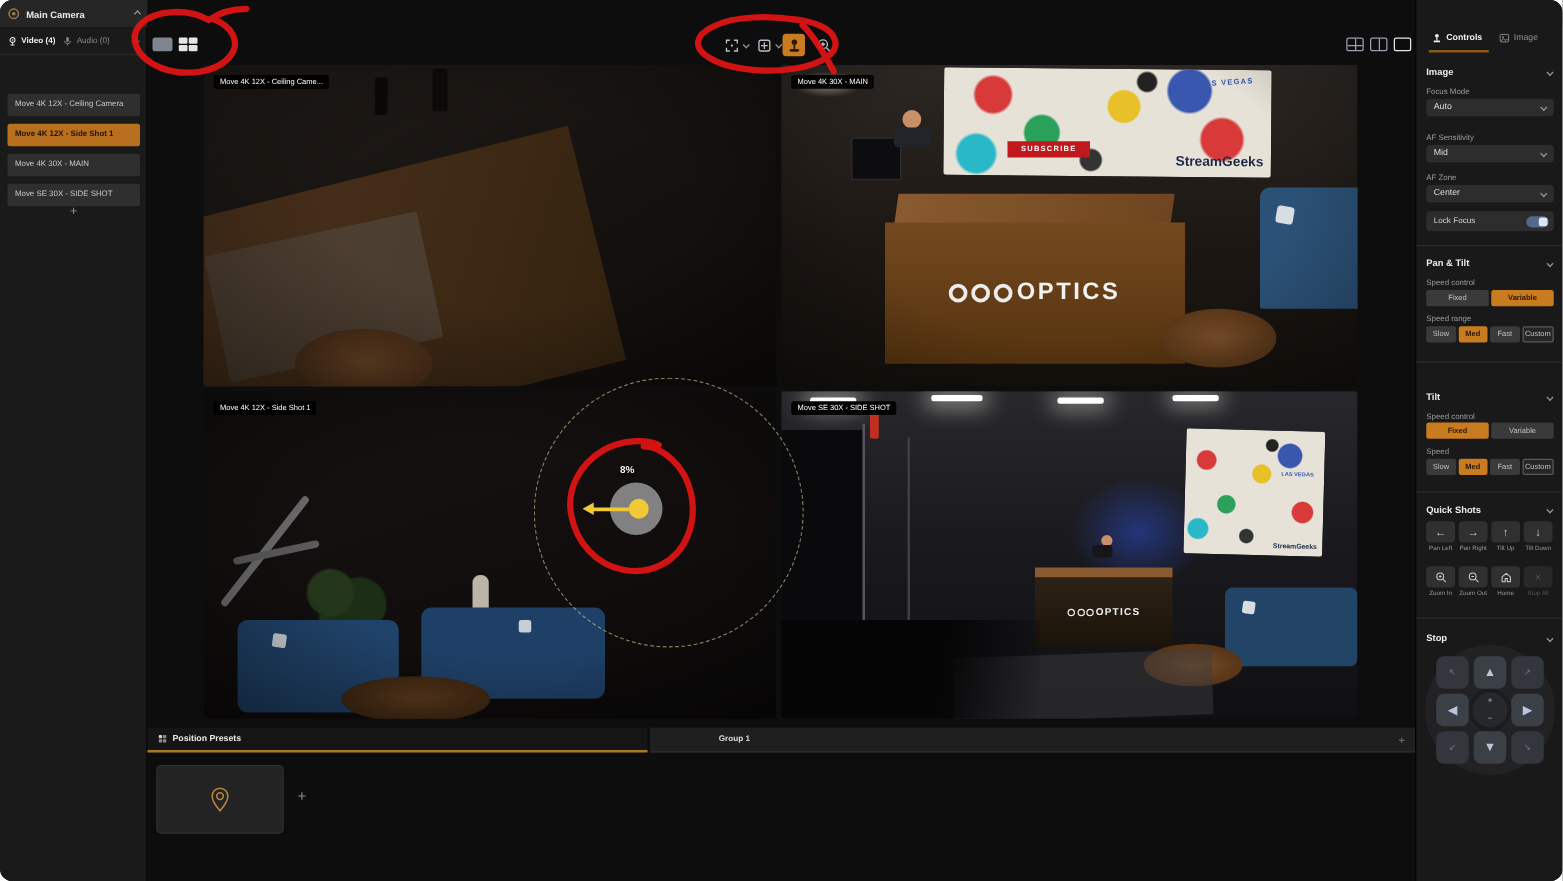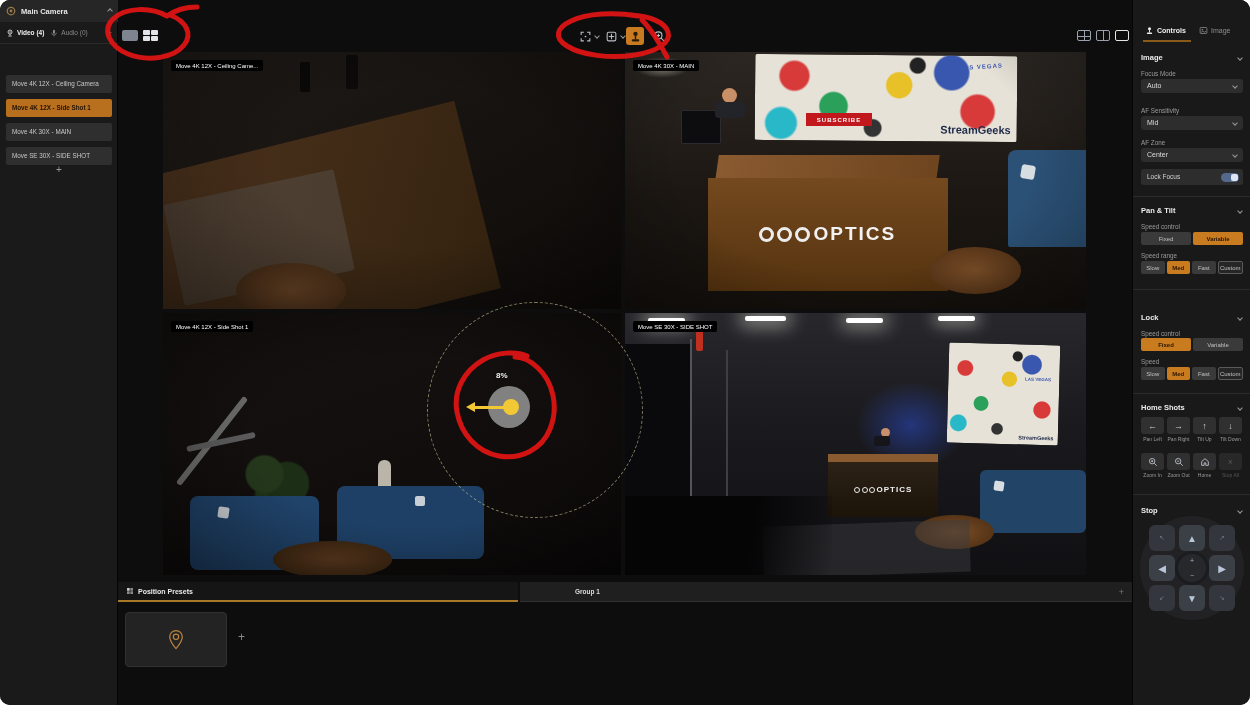--- a/index.html
+++ b/index.html
@@ -381,37 +381,37 @@
     </div>
     <div class="lab" style="top:252px">Speed range</div>
     <div class="segrow" style="top:261px">
       <div class="seg">Slow</div>
       <div class="seg sel">Med</div>
       <div class="seg">Fast</div>
       <div class="seg outline">Custom</div>
     </div>
     <div class="divider" style="top:289px"></div>
 
-    <div class="sect-title" style="top:313px">Lock</div>
+    <div class="sect-title" style="top:313px">Tilt</div>
     <span class="chev sect-chev" style="top:316px"></span>
     <div class="lab" style="top:330px">Speed control</div>
     <div class="segrow" style="top:338px">
       <div class="seg sel">Fixed</div>
       <div class="seg">Variable</div>
     </div>
     <div class="lab" style="top:358px">Speed</div>
     <div class="segrow" style="top:367px">
       <div class="seg">Slow</div>
       <div class="seg sel">Med</div>
       <div class="seg">Fast</div>
       <div class="seg outline">Custom</div>
     </div>
     <div class="divider" style="top:393px"></div>
 
-    <div class="sect-title" style="top:403px">Home Shots</div>
+    <div class="sect-title" style="top:403px">Quick Shots</div>
     <span class="chev sect-chev" style="top:406px"></span>
     <div class="qsrow" style="top:417px">
       <div class="qs">
           <span>←</span>
         </div>
       <div class="qs">
           <span>→</span>
         </div>
       <div class="qs">
           <span>↑</span>

